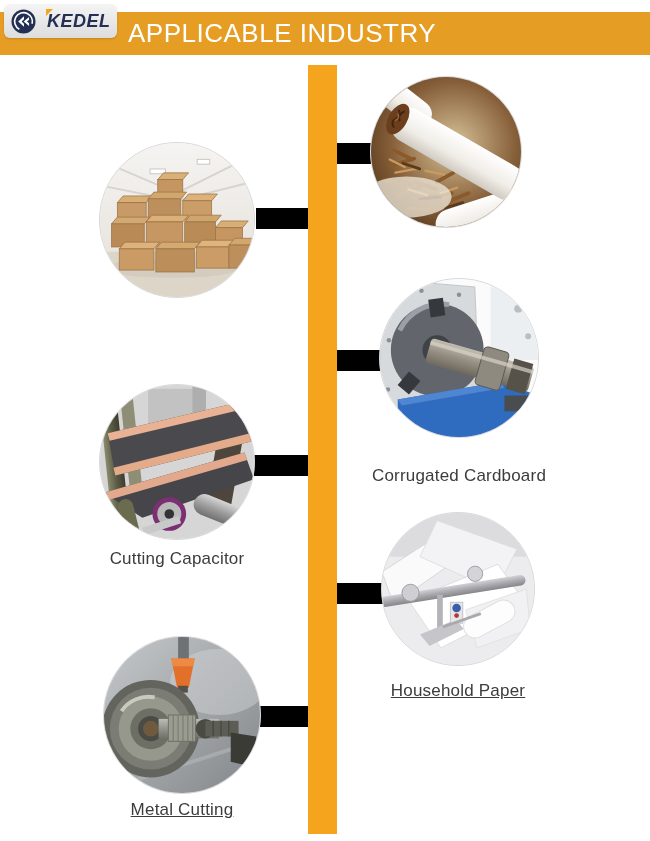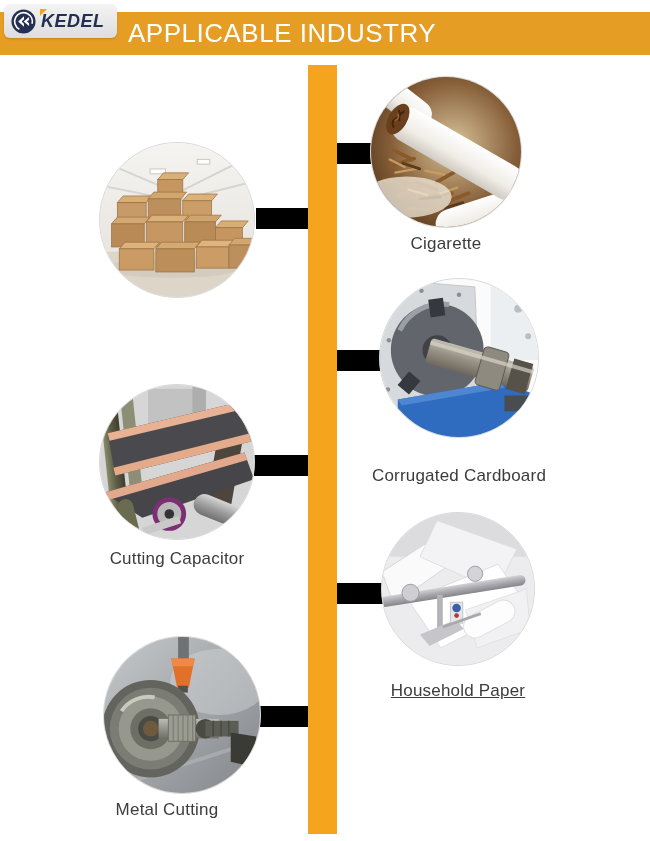--- a/index.html
+++ b/index.html
@@ -9,21 +9,21 @@
   }
   
   .header-band{position:absolute;left:0;top:12px;width:650px;height:43px;background:#E69D24;}
   .page-title{
     position:absolute;left:128px;top:12px;height:43px;line-height:43px;
     color:#fff;font-size:26px;font-weight:400;letter-spacing:.5px;white-space:nowrap;
   }
   .logo-box{
     position:absolute;left:4px;top:4px;width:113px;height:34px;border-radius:6px;
     background:linear-gradient(#f4f4f4,#dddddd);box-shadow:0 1px 2px rgba(0,0,0,.15);
-    display:flex;align-items:center;padding-left:7px;box-sizing:border-box;gap:5px;z-index:3;
+    display:flex;align-items:center;padding-left:7px;box-sizing:border-box;gap:11px;z-index:3;
   }
   .brand-text{
     font-size:18px;font-weight:bold;font-style:italic;color:#233054;letter-spacing:.5px;white-space:nowrap;
   }
   .brand-k{position:relative;display:inline-block;}
   .brand-k::before{
     content:"";position:absolute;left:-1px;top:-2px;width:0;height:0;
     border-left:7px solid #F5A41E;border-bottom:7px solid transparent;
   }
   
@@ -47,21 +47,21 @@
   .p-household {left:381px;top:512px;width:154px;height:154px;}
   .p-metal     {left:103px;top:636px;width:158px;height:158px;}
   .ind-label{
     position:absolute;text-align:center;font-size:17px;color:#3c3c3c;letter-spacing:.2px;white-space:nowrap;
   }
   .l-packaging {left:99px; top:301px;width:156px;}
   .l-cigarette {left:370px;top:234px;width:152px;}
   .l-corrugated{left:349px;top:466px;width:220px;}
   .l-battery   {left:89px; top:549px;width:176px;}
   .l-household {left:371px;top:681px;width:174px;text-decoration:underline;}
-  .l-metal     {left:88px;top:800px;width:158px;}
+  .l-metal     {left:103px;top:800px;width:158px;text-decoration:underline;}
 </style>
 </head>
 <body>
 
 <div id="page">
 
   <div class="header-band"></div>
   <div class="page-title">APPLICABLE INDUSTRY</div>
   <div class="logo-box">
     <svg width="25" height="25" viewBox="0 0 26 26">
@@ -153,21 +153,20 @@
         <rect x="66" y="126" width="120" height="32" rx="16" fill="url(#gCig)"></rect>
       </g>
       <g transform="rotate(30 88 78)">
         <rect x="14" y="60" width="160" height="38" rx="19" fill="url(#gCig)"></rect>
         <ellipse cx="20" cy="79" rx="10" ry="18" fill="#6b3e1d"></ellipse>
         <path d="M16 70 q6 4 2 10 q-4 5 3 9 M22 68 q-5 8 1 12" stroke="#3f2410" stroke-width="2" fill="none"></path>
         <path d="M17 74 q5 3 1 8" stroke="#a06a33" stroke-width="1.5" fill="none"></path>
       </g>
     </svg>
   </div>
-  <div class="ind-label l-cigarette">Cigarette</div>
 
   <div class="circle p-corrugated">
     <svg viewBox="0 0 160 160">
       <defs>
         <linearGradient id="gShaft" x1="0" y1="0" x2="0" y2="1">
           <stop offset="0" stop-color="#c2bdb1"></stop>
             <stop offset=".5" stop-color="#948e82"></stop>
             <stop offset="1" stop-color="#6e685e"></stop>
         </linearGradient>
       </defs>

